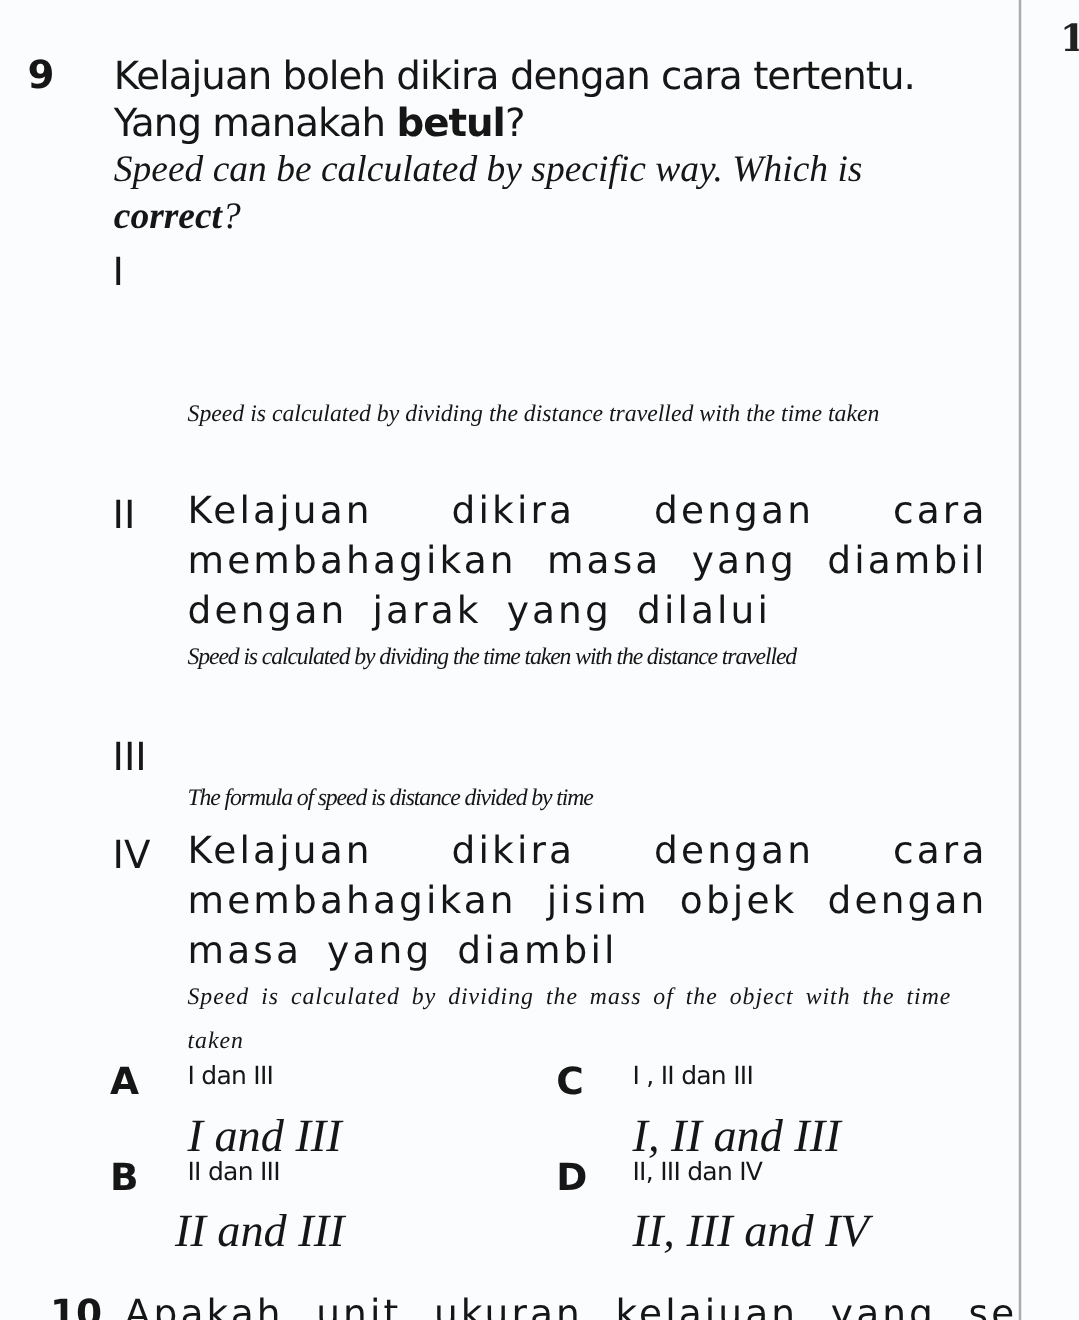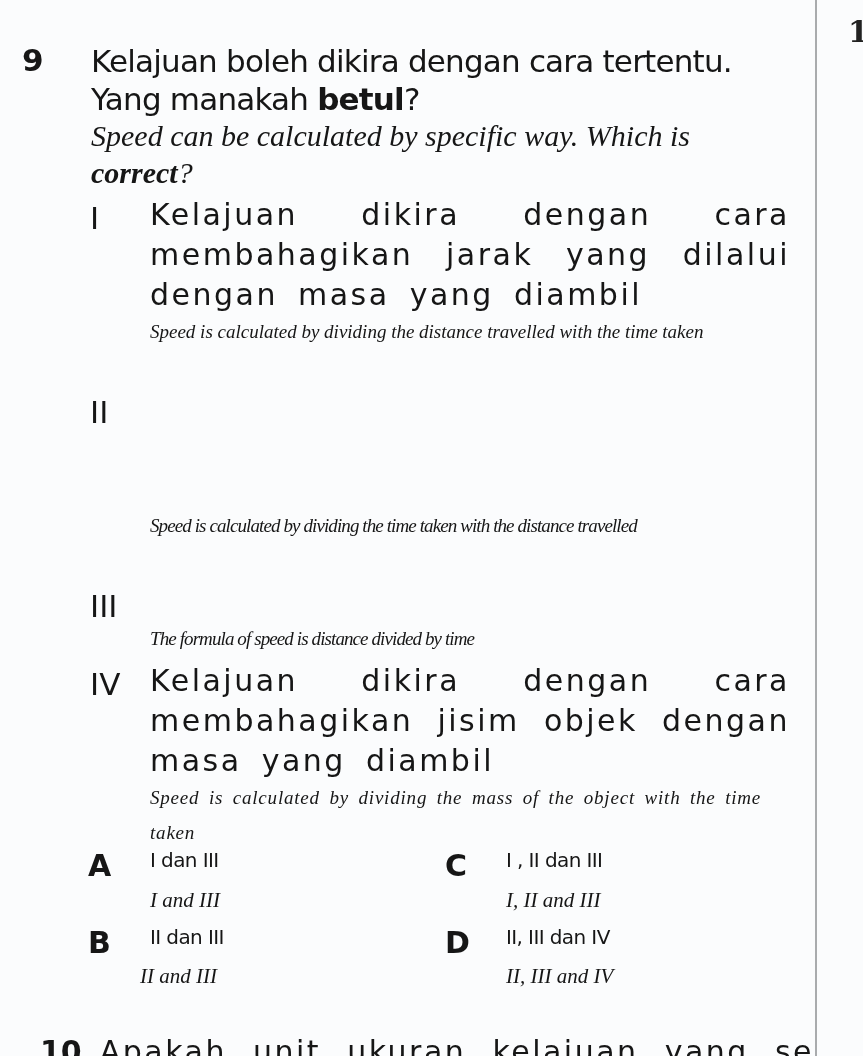--- a/index.html
+++ b/index.html
@@ -53,21 +53,21 @@
     .stmt-en.spaced { letter-spacing: 0.8px; word-spacing: 4px; }
 
     .opt-letter {
       position: absolute; font-size: 30px; font-weight: bold;
     }
     .opt-ms {
       position: absolute; font-size: 20px; letter-spacing: -0.6px;
     }
     .opt-en {
       position: absolute;
-      font-family: "Liberation Serif", serif; font-style: italic; font-size: 21px;
+      font-family: "Liberation Serif", serif; font-style: italic; font-size: 37px;
     }
     .next-q {
       position: absolute; left: 40px; top: 1034px; width: 770px;
       font-size: 30px; white-space: nowrap; overflow: hidden; height: 22px;
       letter-spacing: 2.5px; word-spacing: 14px;
     }
     .next-q .num { font-weight: bold; letter-spacing: 0; margin-right: 18px; }
   </style>
 </head>
 <body>
@@ -80,24 +80,24 @@
   <div class="qnum">9</div>
   <div class="q-ms">
     <span>Kelajuan boleh dikira dengan cara tertentu.</span><br>
     <span>Yang manakah </span><b>betul</b><span>?</span>
   </div>
   <div class="q-en">
     <span>Speed can be calculated by specific way. Which is </span><b>correct</b><span>?</span>
   </div>
 
   <div class="stmt-label" style="top:200px;">I</div>
-  <div class="stmt-ms spaced" style="top:195px;">Kelajuan dikira dengan cara membahagikan jarak yang dilalui dengan masa yang diambil</div>
   <div class="stmt-en" style="top:314px;">Speed is calculated by dividing the distance travelled with the time taken</div>
 
   <div class="stmt-label" style="top:394px;">II</div>
+  <div class="stmt-ms spaced" style="top:389px;">Kelajuan dikira dengan cara membahagikan masa yang diambil dengan jarak yang dilalui</div>
   <div class="stmt-en tight" style="top:508px;">Speed is calculated by dividing the time taken with the distance travelled</div>
 
   <div class="stmt-label" style="top:588px;">III</div>
   <div class="stmt-en tight" style="top:621px;">The formula of speed is distance divided by time</div>
 
   <div class="stmt-label" style="top:666px;">IV</div>
   <div class="stmt-ms spaced" style="top:661px;">Kelajuan dikira dengan cara membahagikan jisim objek dengan masa yang diambil</div>
   <div class="stmt-en spaced" style="top:780px;">Speed is calculated by dividing the mass of the object with the time taken</div>
 
   <div>

